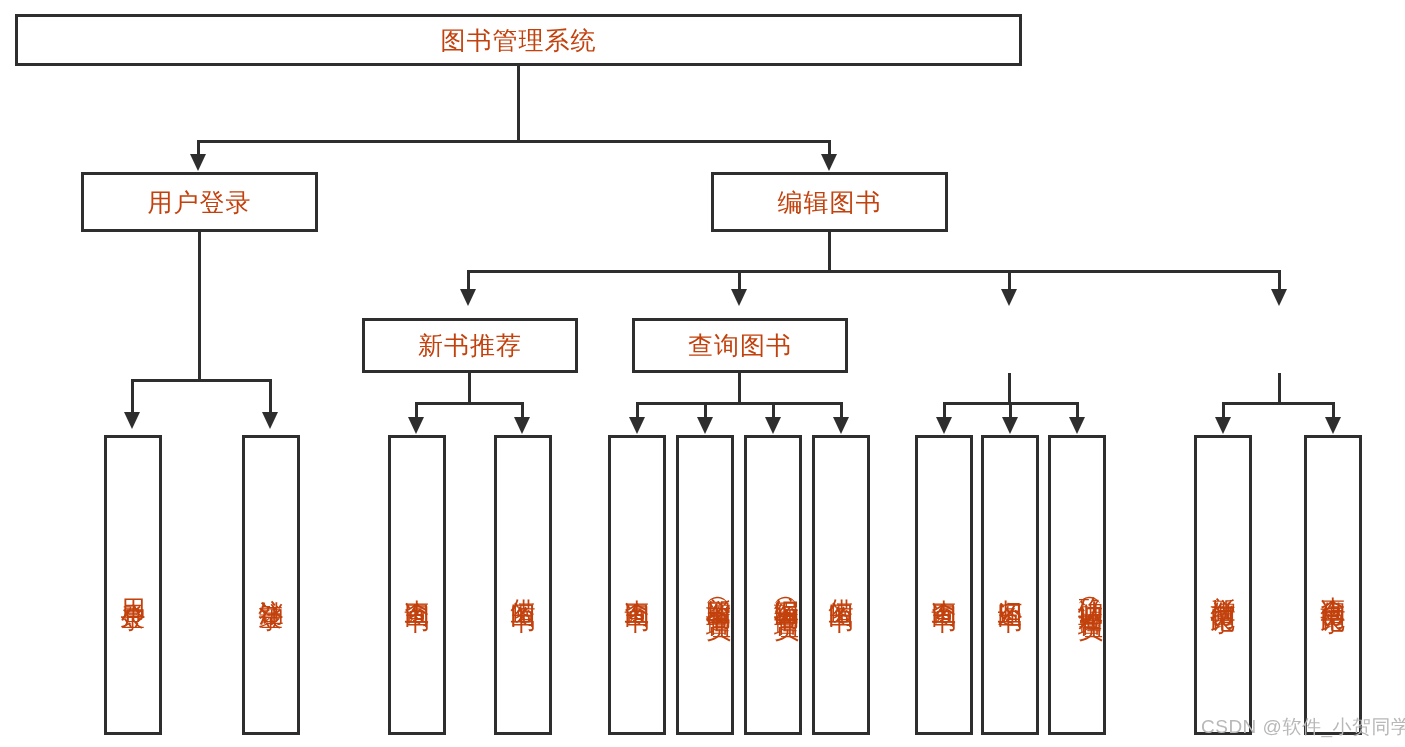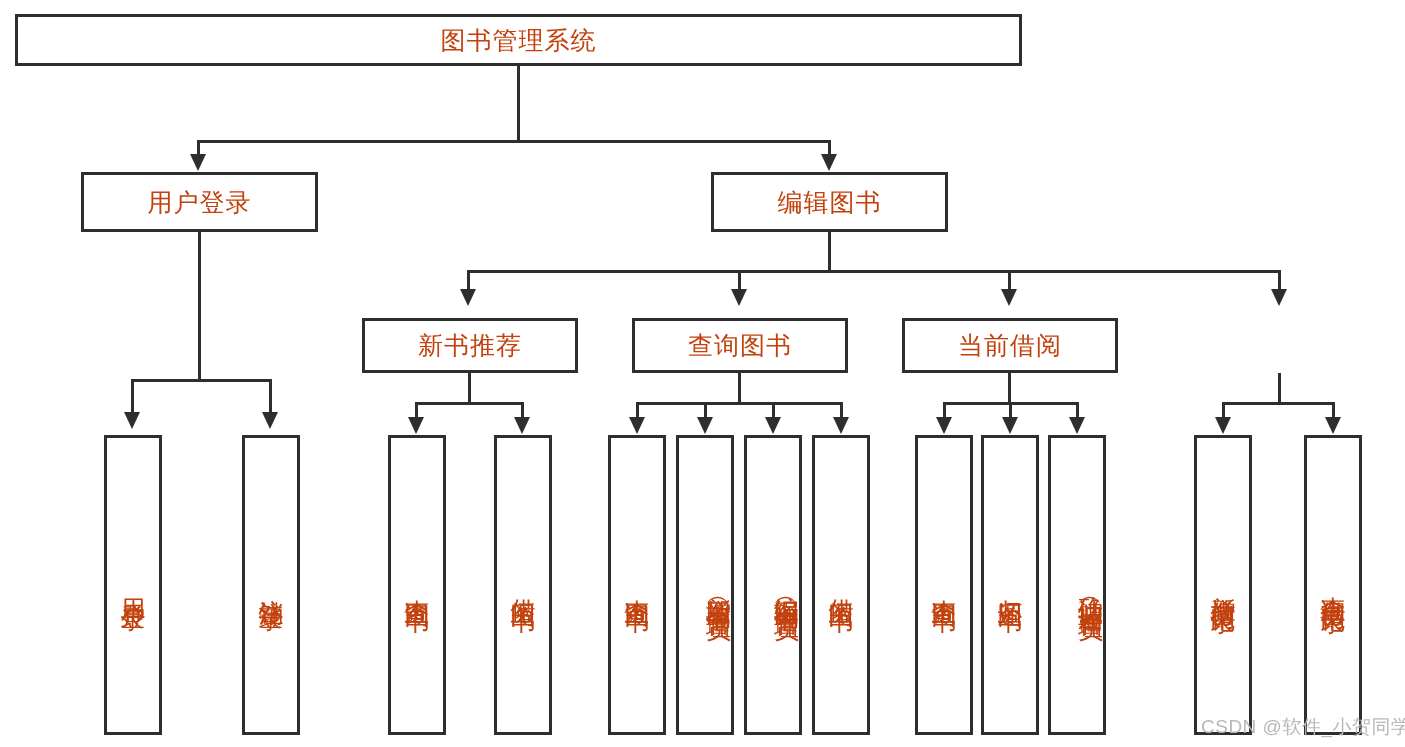--- a/index.html
+++ b/index.html
@@ -116,23 +116,20 @@
   <div class="arrow" style="left:1001px; top:289px;"></div>
   <div class="vline" style="left:1278px; top:270px; height:20px;"></div>
   <div class="arrow" style="left:1271px; top:289px;"></div>
 
   <div class="node h" style="left:362px; top:318px; width:216px; height:55px;align-items:center;">
     <span class="label-h">新书推荐</span>
   </div>
   <div class="node h" style="left:632px; top:318px; width:216px; height:55px;">
     <span class="label-h">查询图书</span>
   </div>
-  <div class="node h" style="left:902px; top:318px; width:216px; height:55px;">
-    <span class="label-h">当前借阅</span>
-  </div>
 
   <div class="vline" style="left:468px; top:373px; height:32px;"></div>
   <div class="hline" style="left:415px; top:402px; width:109px;"></div>
   <div class="vline" style="left:415px; top:402px; height:16px;"></div>
   <div class="arrow" style="left:408px; top:417px;"></div>
   <div class="vline" style="left:521px; top:402px; height:16px;"></div>
   <div class="arrow" style="left:514px; top:417px;"></div>
 
   <div class="vline" style="left:738px; top:373px; height:32px;"></div>
   <div class="hline" style="left:636px; top:402px; width:205px;"></div>

